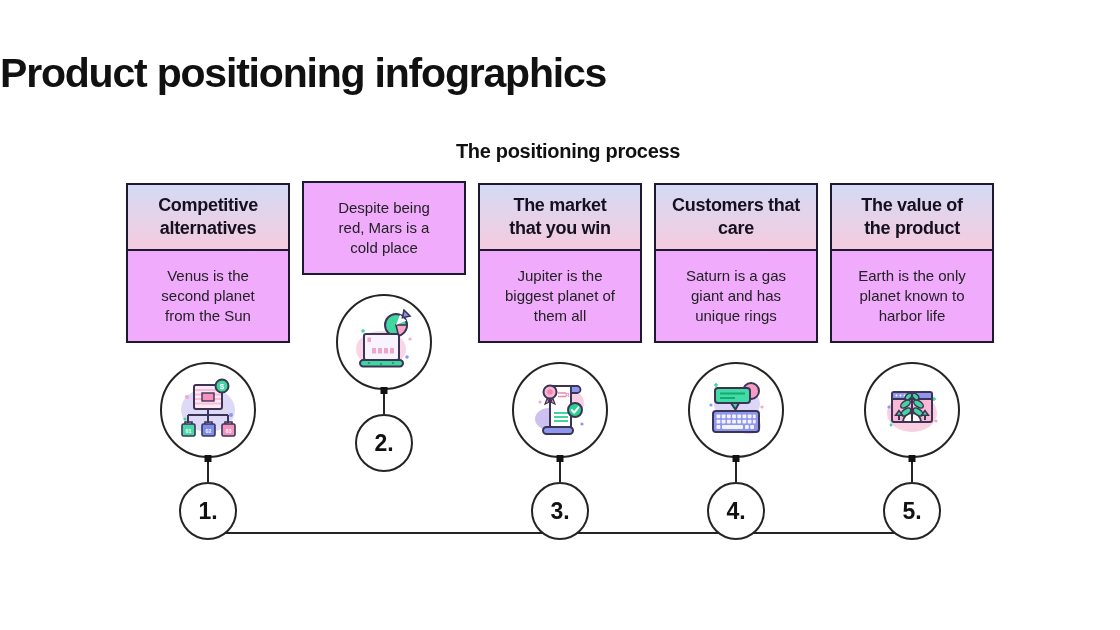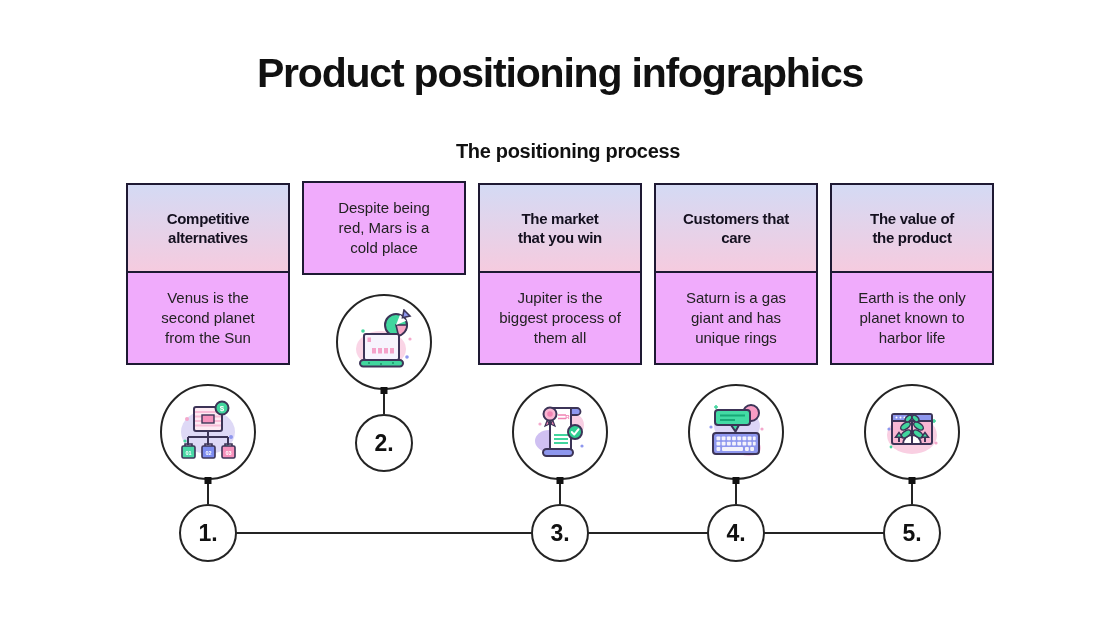--- a/index.html
+++ b/index.html
@@ -12,41 +12,41 @@
   }
   *{box-sizing:border-box;}
   html,body{margin:0;padding:0;}
   body{
     width:1120px;height:630px;overflow:hidden;background:#ffffff;
     font-family:"Liberation Sans", sans-serif;
   }
   .slide{position:relative;width:1120px;height:630px;background:#ffffff;}
   .title{
     position:absolute;top:50px;left:0;width:100%;margin:0;
-    text-align:center;font-size:41px;font-weight:bold;letter-spacing:-1.2px;
+    font-size:41px;font-weight:bold;letter-spacing:-1.2px;
     color:var(--title-color);
   }
   .subtitle{
     position:absolute;top:140px;left:0;width:100%;margin:0;
     text-align:center;font-size:20px;font-weight:bold;letter-spacing:-0.3px;
     color:var(--title-color);
     padding-left:16px;
   }
   .process{position:absolute;top:183px;left:126px;width:868px;}
   .columns{position:relative;display:flex;gap:12px;}
   .hline{
     position:absolute;left:82px;top:349px;width:704px;height:2px;
     background:var(--line-color);z-index:0;
   }
   .col{width:164px;display:flex;flex-direction:column;align-items:center;position:relative;}
   .card-header{
-    width:164px;height:90px;border:2px solid var(--card-border);
+    width:164px;height:68px;border:2px solid var(--card-border);
     background:linear-gradient(180deg,var(--header-gradient-top) 0%,var(--header-gradient-bottom) 100%);
     display:flex;align-items:center;justify-content:center;text-align:center;
-    font-size:15px;font-weight:bold;line-height:1.28;letter-spacing:-0.3px;
+    font-size:18px;font-weight:bold;line-height:1.28;letter-spacing:-0.3px;
     white-space:pre-line;color:#14101f;
   }
   .card-body{
     width:164px;height:94px;margin-top:-2px;border:2px solid var(--card-border);
     background:#f0abfc;display:flex;align-items:center;justify-content:center;
     text-align:center;font-size:15px;line-height:1.35;white-space:pre-line;
     color:var(--body-text);
   }
   .icon-circle{
     margin-top:19px;width:96px;height:96px;border:2px solid var(--line-color);
@@ -141,21 +141,21 @@
           </svg>
         </div>
         <div class="vline"></div>
         <div class="num-circle">2.</div>
       </div>
 
       <div class="col">
         <div class="card-header">The market
 that you win</div>
         <div class="card-body">Jupiter is the
-biggest process of
+biggest planet of
 them all</div>
         <div class="icon-circle">
           <svg width="66" height="66" viewBox="0 0 66 66">
             <ellipse cx="22" cy="42" rx="14" ry="11" fill="#cfc0f2"></ellipse>
             <ellipse cx="42" cy="26" rx="15" ry="13" fill="#f8cfe3"></ellipse>
             <circle cx="52" cy="13" r="1.6" fill="#41d69e"></circle>
             <circle cx="13" cy="25" r="1.6" fill="#f4a8cc"></circle>
             <circle cx="55" cy="47" r="1.6" fill="#8e97ee"></circle>
             <rect x="23" y="9" width="21" height="42" fill="#ffffff" stroke="#3c3457" stroke-width="2"></rect>
             <path d="M44 9 h6 a3.5 3.5 0 0 1 0 7 h-6 z" fill="#8e97ee" stroke="#3c3457" stroke-width="1.8"></path>

